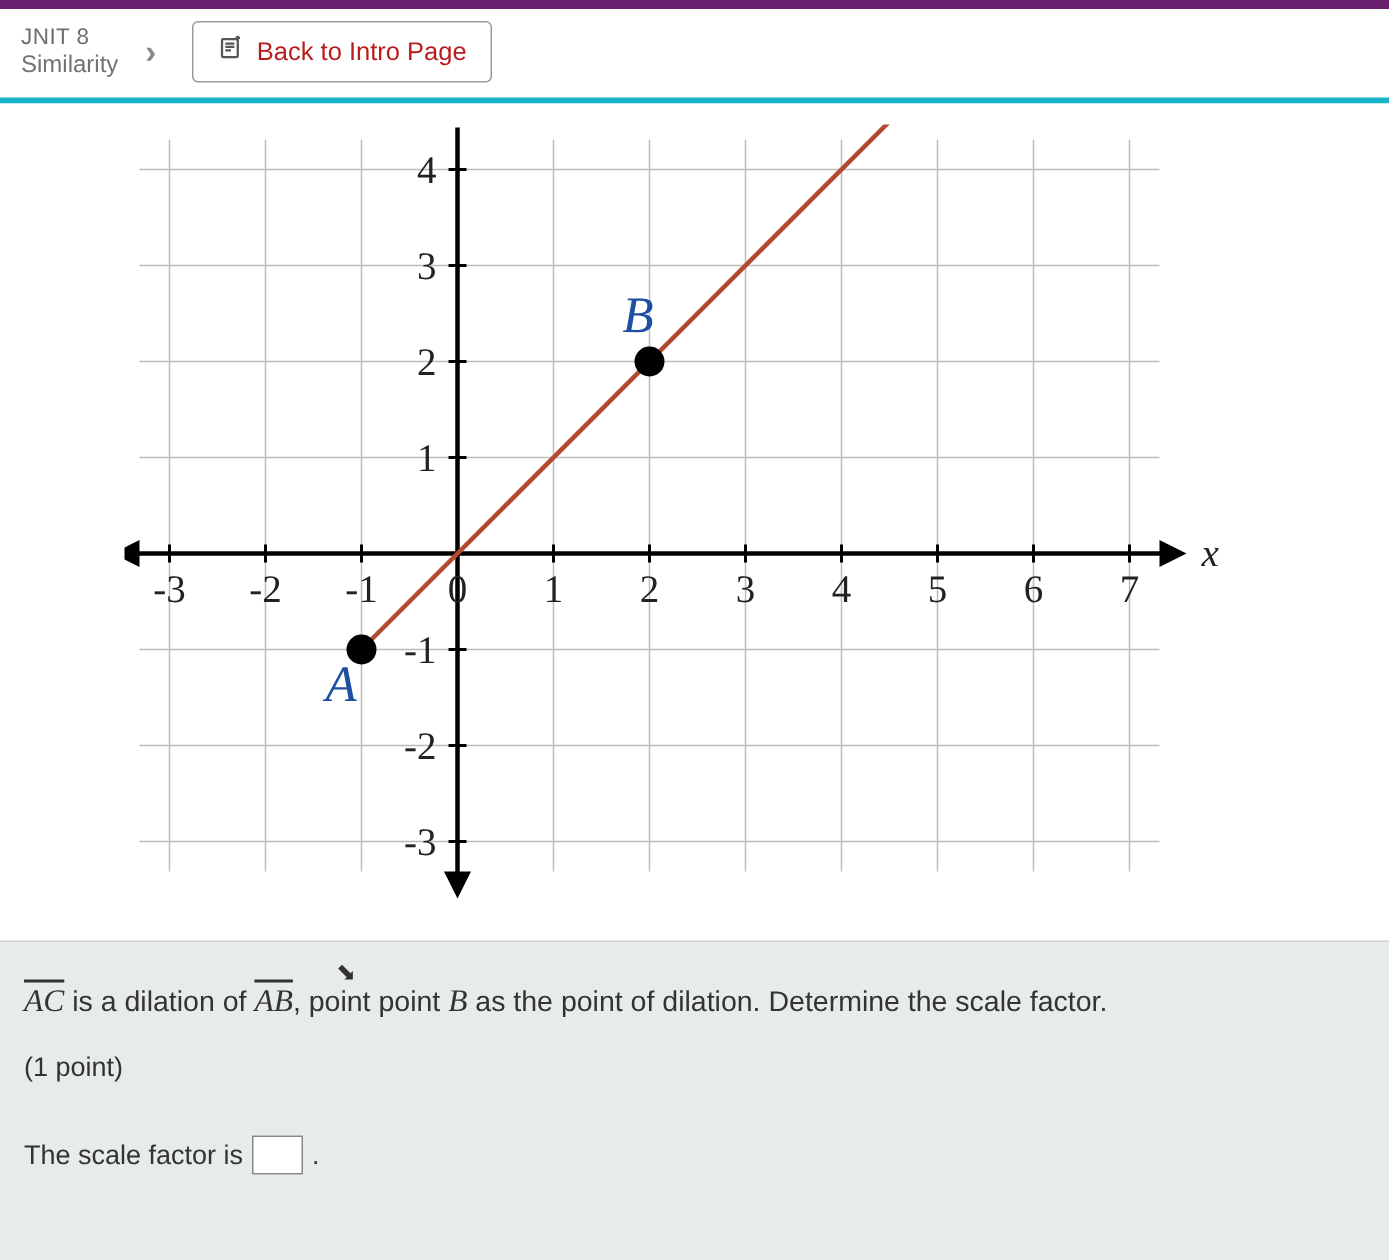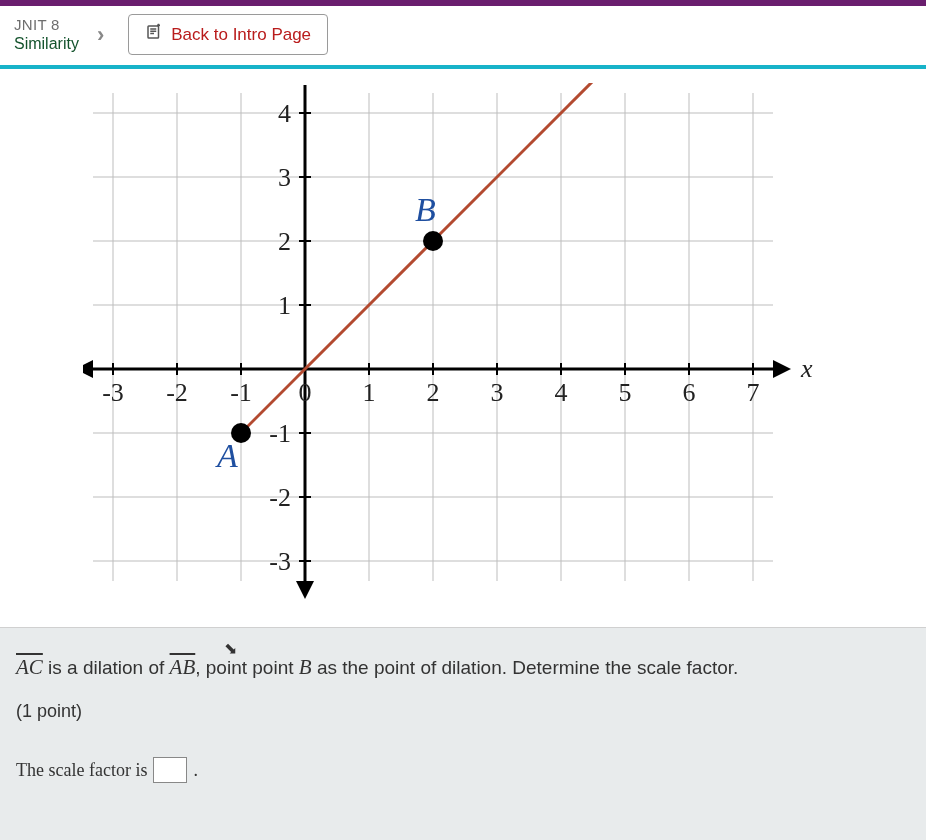--- a/index.html
+++ b/index.html
@@ -21,21 +21,21 @@
     padding: 8px 16px 10px 0;
     border-bottom: 4px solid #17b3c9;
   }
   .crumb {
     display: flex;
     flex-direction: column;
     padding: 0 14px;
     line-height: 1.2;
   }
   .crumb-title { color: #6e6e6e; font-size: 15px; letter-spacing: 0.3px; }
-  .crumb-sub { color: #14532d; font-size: 16px; }
+  .crumb-sub { color: #737373; font-size: 16px; }
   .chev {
     color: #888;
     font-size: 22px;
     font-weight: bold;
     padding: 0 4px;
   }
   .back-btn {
     margin-left: 20px;
     border: 1px solid #9a9a9a;
     border-radius: 4px;
@@ -72,21 +72,20 @@
   }
   .over { text-decoration: overline; margin-top: 44px; }
   .it { font-style: italic; font-family: 'Times New Roman', serif; font-size: 21px; }
   .pts { margin-top: 14px; font-size: 18px; }
   .answer-row {
     margin-top: 32px;
     font-size: 18px;
     display: flex;
     align-items: center;
     gap: 6px;
-    font-family: Liberation Serif, serif;
   }
   .answer-box {
     width: 34px;
     height: 26px;
     border: 1px solid #888;
     background: #fff;
     display: inline-block;
   }
   .cursor-icon {
     position: absolute;

